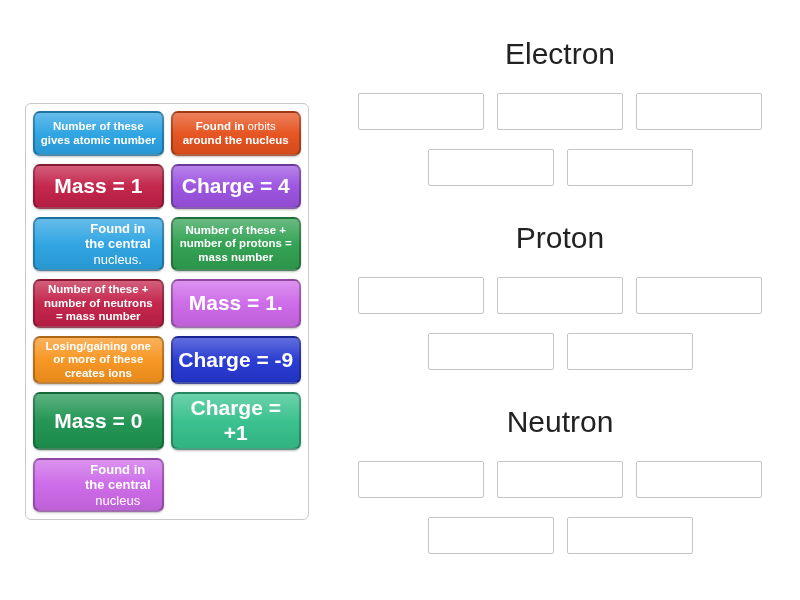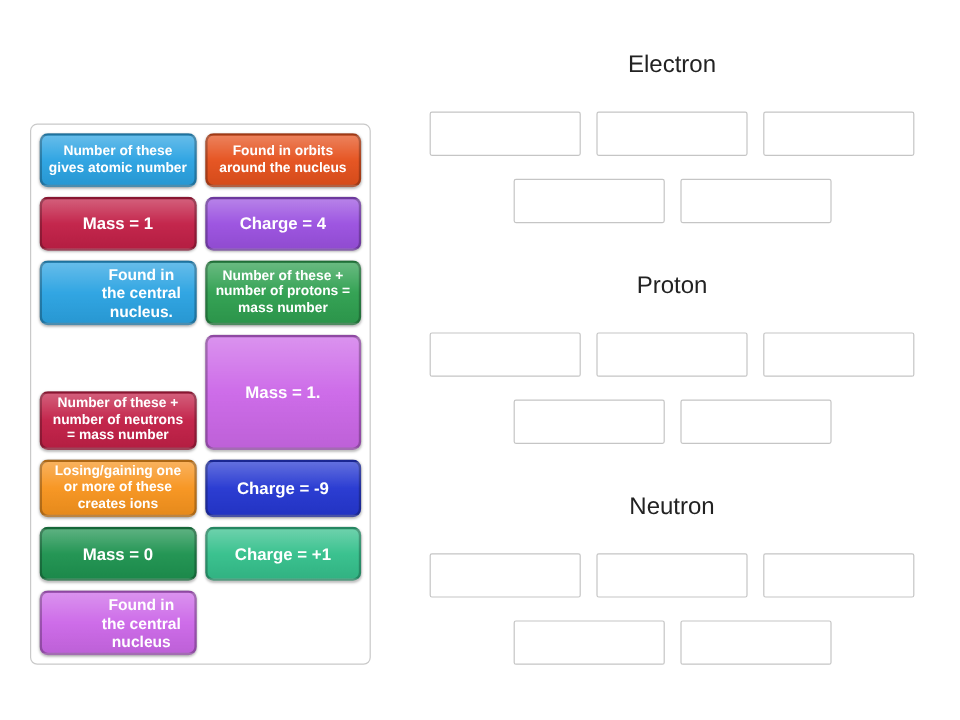--- a/index.html
+++ b/index.html
@@ -21,29 +21,29 @@
     border:2px solid rgba(0,0,0,0.25);
     color:#fff;
     display:flex;align-items:center;justify-content:center;
     text-align:center;padding:2px 5px;box-sizing:border-box;
     font-weight:700;
     background-image:linear-gradient(rgba(255,255,255,0.28), rgba(255,255,255,0.03) 50%, rgba(0,0,0,0.07));
     box-shadow:0 1px 2px rgba(0,0,0,0.25);
     cursor:grab;
   }
   .tile-text{line-height:1.18;}
-  .tile-text .xb{font-weight:700;margin-top:16px;}
-  .tile.sz-big{font-size:14px;}
+  .tile-text .xb{font-weight:400;margin-top:16px;}
+  .tile.sz-big{font-size:21px;}
   .tile.sz-med{font-size:13px;padding-left:44px;}
   .tile.sz-small{font-size:11.5px;}
 
   
   .groups-area{position:absolute;left:352px;top:34px;width:416px;}
   .group-header{
-    text-align:center;font-size:20px;line-height:40px;color:#222;
+    text-align:center;font-size:30px;line-height:40px;color:#222;
     margin:32px 0 0;
   }
   .group:first-child .group-header{margin-top:0;}
   .slot-row{display:flex;justify-content:center;gap:13px;margin-top:19px;}
   .slot{
     width:126px;height:37px;box-sizing:border-box;
     background:#fff;border:1px solid #c5c5c5;border-radius:2px;
   }
 </style>
 </head>
@@ -61,21 +61,21 @@
     </div>
     <div class="tile sz-big" style="background-color: rgb(155, 81, 224);">
       <div class="tile-text"><span>Charge = 4</span></div>
     </div>
     <div class="tile sz-med" style="background-color: rgb(43, 163, 226);">
       <div class="tile-text"><span>Found in the central </span><span class="xb">nucleus.</span></div>
     </div>
     <div class="tile sz-small" style="background-color: rgb(47, 160, 80);">
       <div class="tile-text"><span>Number of these + number of protons = mass number</span></div>
     </div>
-    <div class="tile sz-small" style="background-color: rgb(194, 32, 71); margin-top: 47px;">
+    <div class="tile sz-small" style="background-color: rgb(194, 32, 71);">
       <div class="tile-text"><span>Number of these + number of neutrons = mass number</span></div>
     </div>
     <div class="tile sz-big" style="background-color: rgb(204, 104, 232);">
       <div class="tile-text"><span>Mass = 1.</span></div>
     </div>
     <div class="tile sz-small" style="background-color: rgb(247, 148, 30);">
       <div class="tile-text"><span>Losing/gaining one or more of these creates ions</span></div>
     </div>
     <div class="tile sz-big" style="background-color: rgb(37, 55, 209);">
       <div class="tile-text"><span>Charge = -9</span></div>

